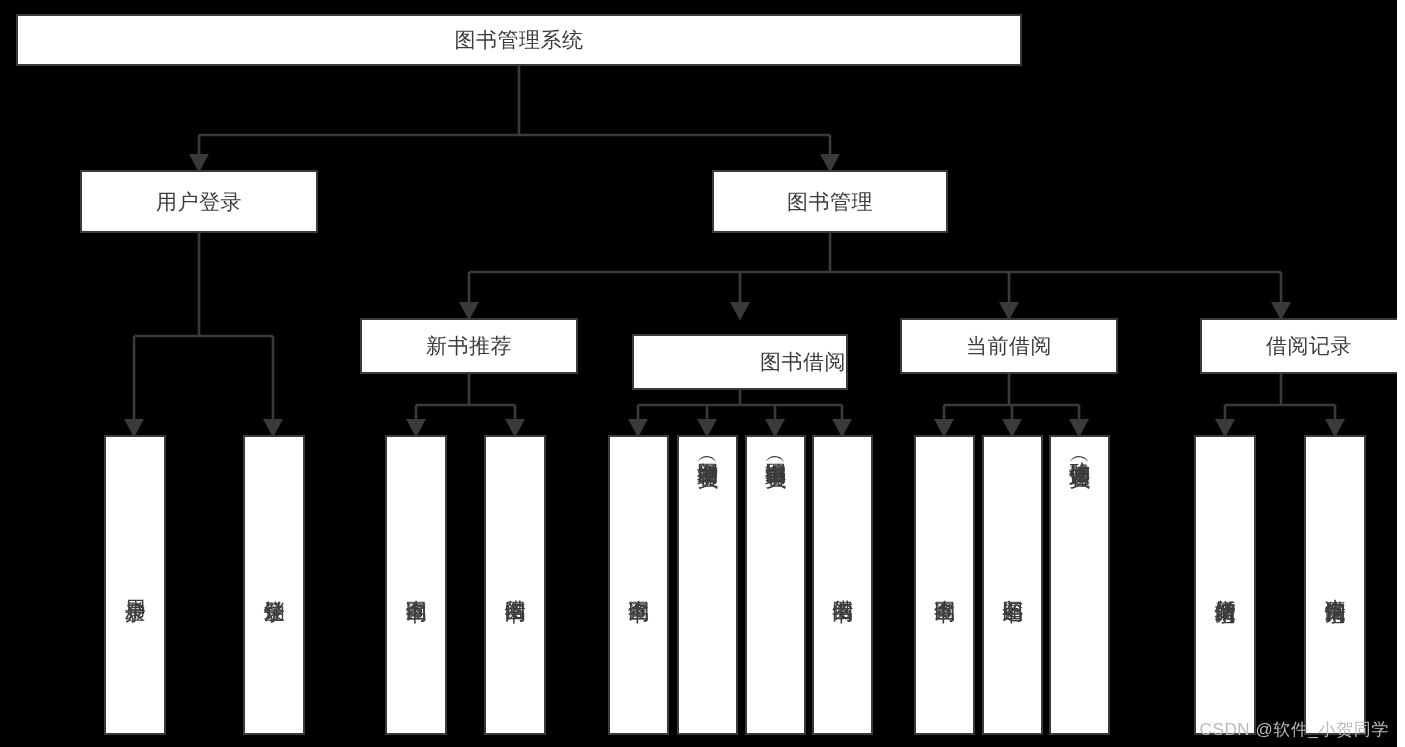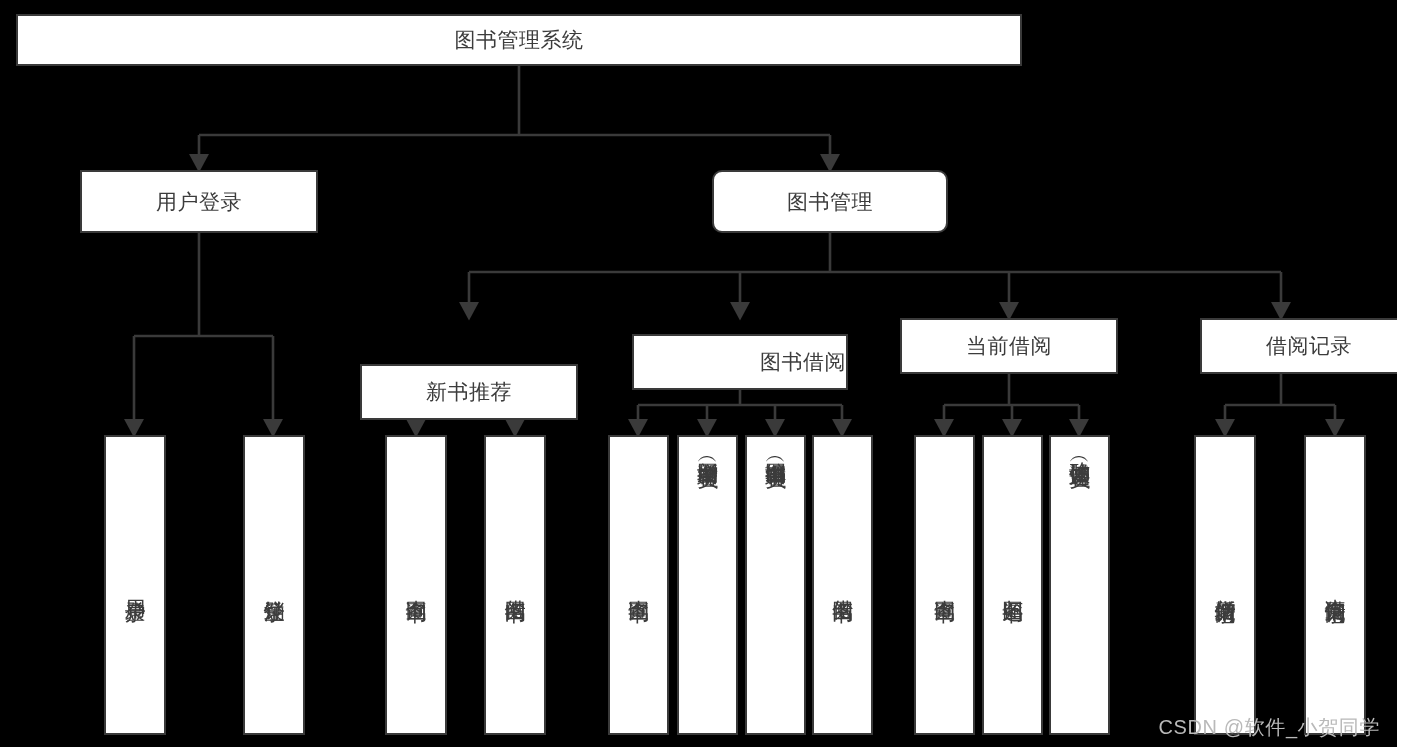--- a/index.html
+++ b/index.html
@@ -60,24 +60,24 @@
     color: #3c3c3c;
     font-size: 21px;
     line-height: 1.16;
     writing-mode: vertical-rl;
     text-orientation: upright;
     letter-spacing: 1px;
     white-space: nowrap;
   }
   #watermark {
     position: absolute;
-    right: 17px;
+    right: 8px;
     bottom: 6px;
     color: #b9b9b9;
-    font-size: 20px;
+    font-size: 17px;
     letter-spacing: 0.6px;
     white-space: nowrap;
     pointer-events: none;
   }
 </style>
 </head>
 <body>
 
 <div id="stage">
 
@@ -131,25 +131,25 @@
     </g>
   </svg>
 
   <div class="node-box" style="left:16px; top:14px; width:1006px; height:52px;">
     <span class="node-label">图书管理系统</span>
   </div>
 
   <div class="node-box" style="left:80px; top:170px; width:238px; height:63px;">
     <span class="node-label">用户登录</span>
   </div>
-  <div class="node-box" style="left:712px; top:170px; width:236px; height:63px;border-radius:10px;">
+  <div class="node-box" style="left:712px; top:170px; width:236px; height:63px;">
     <span class="node-label">图书管理</span>
   </div>
 
-  <div class="node-box" style="left:360px; top:318px; width:218px; height:56px;margin-top:46px;">
+  <div class="node-box" style="left:360px; top:318px; width:218px; height:56px;">
     <span class="node-label">新书推荐</span>
   </div>
   <div class="node-box" style="left:632px; top:334px; width:216px; height:56px;justify-content:flex-end;">
     <span class="node-label">图书借阅</span>
   </div>
   <div class="node-box" style="left:900px; top:318px; width:218px; height:56px;justify-content:center;">
     <span class="node-label">当前借阅</span>
   </div>
   <div class="node-box" style="left:1172px; top:318px; width:218px; height:56px;margin-left:28px;">
     <span class="node-label">借阅记录</span>

